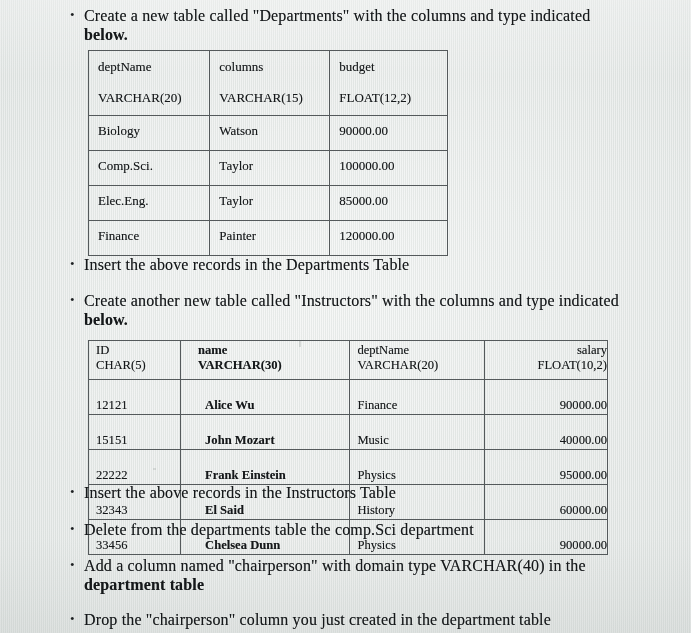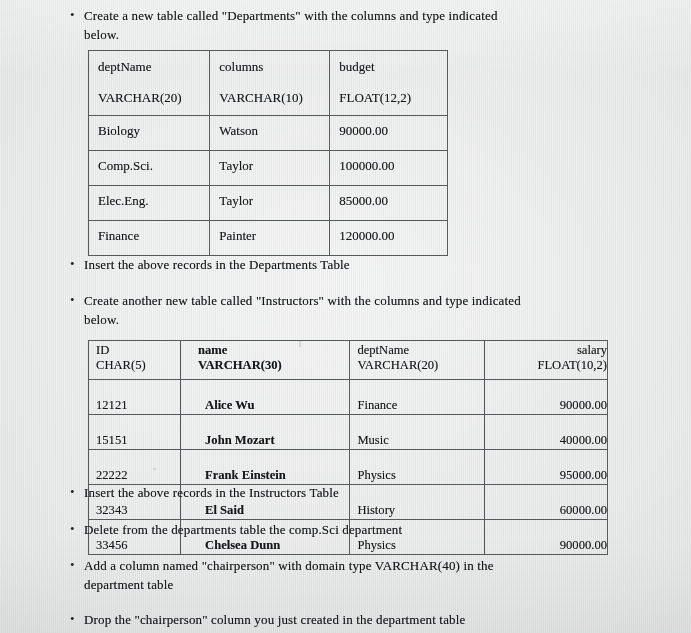--- a/index.html
+++ b/index.html
@@ -53,27 +53,27 @@
   }
   .bullet-dot {
     width: 14px;
     min-width: 14px;
     font-size: 13px;
     line-height: 18px;
     color: #1d2022;
     text-align: left;
   }
   .bullet-text {
-    font-size: 13px;
+    font-size: 16px;
     line-height: 19px;
     letter-spacing: 0.15px;
     color: #15181a;
     text-shadow: 0 0 0.6px rgba(30,34,36,0.45);
   }
-  .bullet-text .l2 { display: block; }
+  .bullet-text .l2 { display: block; font-weight: bold; }
 
   
   table {
     position: absolute;
     border-collapse: collapse;
     background: transparent;
   }
   table td {
     border: 1px solid #54595b;
     color: #15181a;
@@ -153,21 +153,21 @@
 
     <table id="tbl-departments">
       <tbody>
           <tr class="hdr">
         <td class="c0">
           <span class="nm">deptName</span>
           <span class="ty">VARCHAR(20)</span>
         </td>
         <td class="c1">
           <span class="nm">columns</span>
-          <span class="ty">VARCHAR(10)</span>
+          <span class="ty">VARCHAR(15)</span>
         </td>
         <td class="c2">
           <span class="nm">budget</span>
           <span class="ty">FLOAT(12,2)</span>
         </td>
       </tr>
       <tr class="body">
         <td class="c0">Biology</td>
         <td class="c1">Watson</td>
         <td class="c2">90000.00</td>

